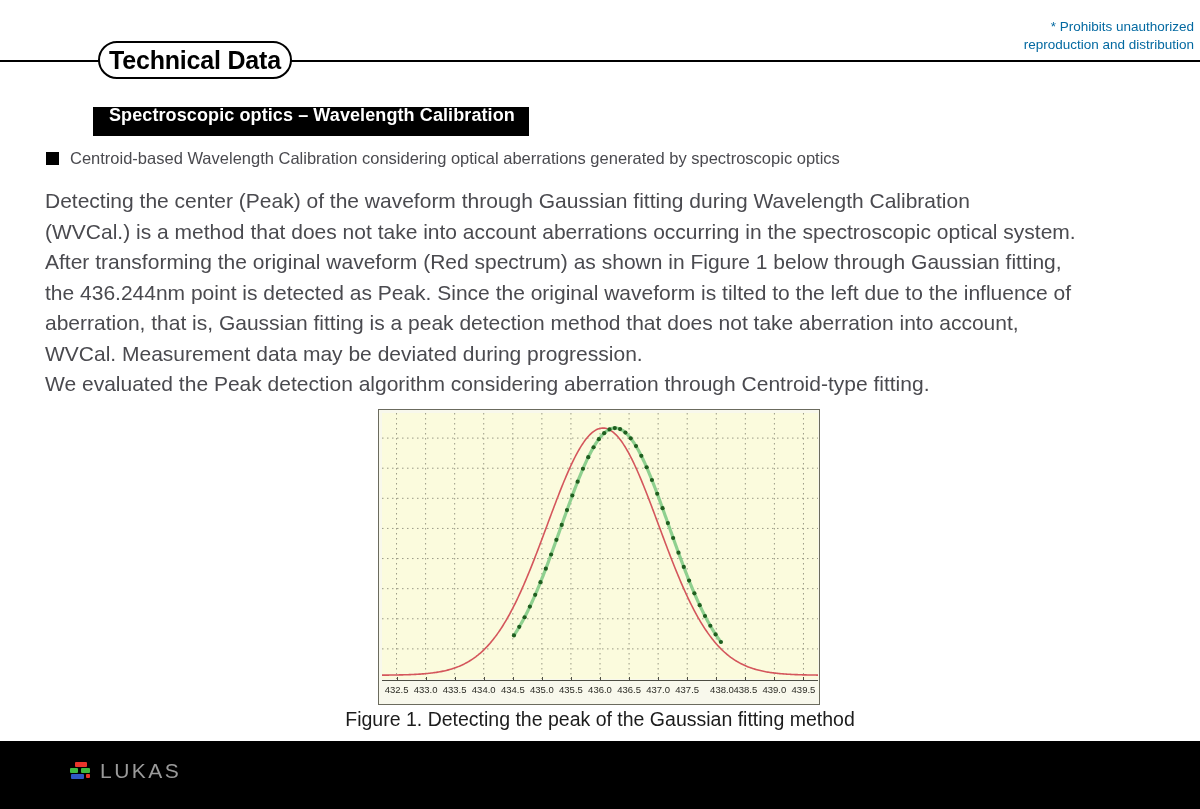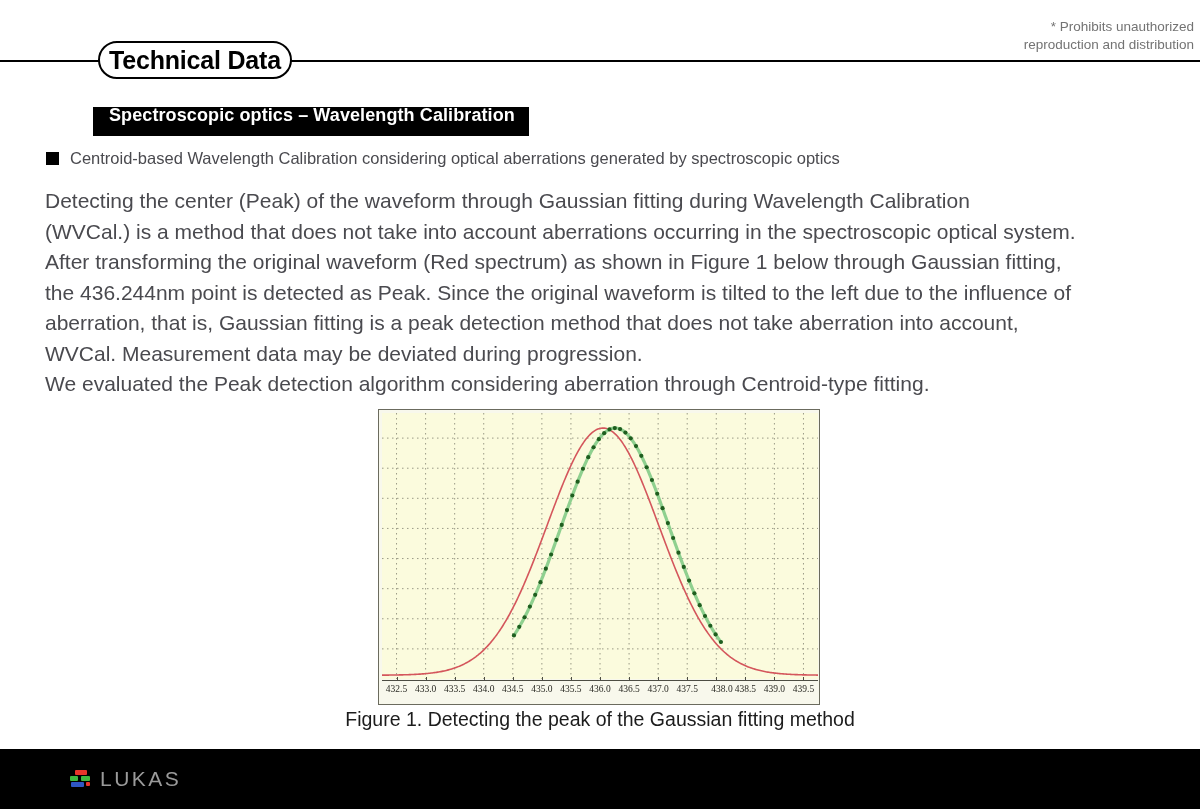--- a/index.html
+++ b/index.html
@@ -23,21 +23,21 @@
 
   
   .notice {
     position: absolute;
     top: 18px;
     right: 6px;
     width: 320px;
     text-align: right;
     font-size: 13.5px;
     line-height: 1.35;
-    color: #737373;
+    color: #0369a1;
     font-family: "Liberation Sans", sans-serif;
   }
 
   
   .header-rule {
     position: absolute;
     top: 60px;
     left: 0;
     width: 1200px;
     height: 0;
@@ -184,42 +184,42 @@
     width: 100%;
     height: 16px;
   }
   .tick-label {
     position: absolute;
     top: 0;
     transform: translateX(-50%);
     font-size: 9.5px;
     color: #2b2b25;
     white-space: nowrap;
-    font-family: Liberation Serif, serif;
+    font-family: Liberation Sans, sans-serif;
   }
 
   
   .caption {
     position: absolute;
     top: 708px;
     left: 0;
     width: 1200px;
     text-align: center;
     font-size: 19.5px;
     color: #1c1c1c;
     font-family: "Liberation Sans", sans-serif;
   }
 
   
   .footer {
     position: absolute;
     left: 0;
     bottom: 0;
     width: 1200px;
-    height: 60px;
+    height: 68px;
     background: #000000;
   }
   .logo {
     position: absolute;
     top: 18px;
     left: 70px;
     display: flex;
     align-items: center;
   }
   .logo-mark {

